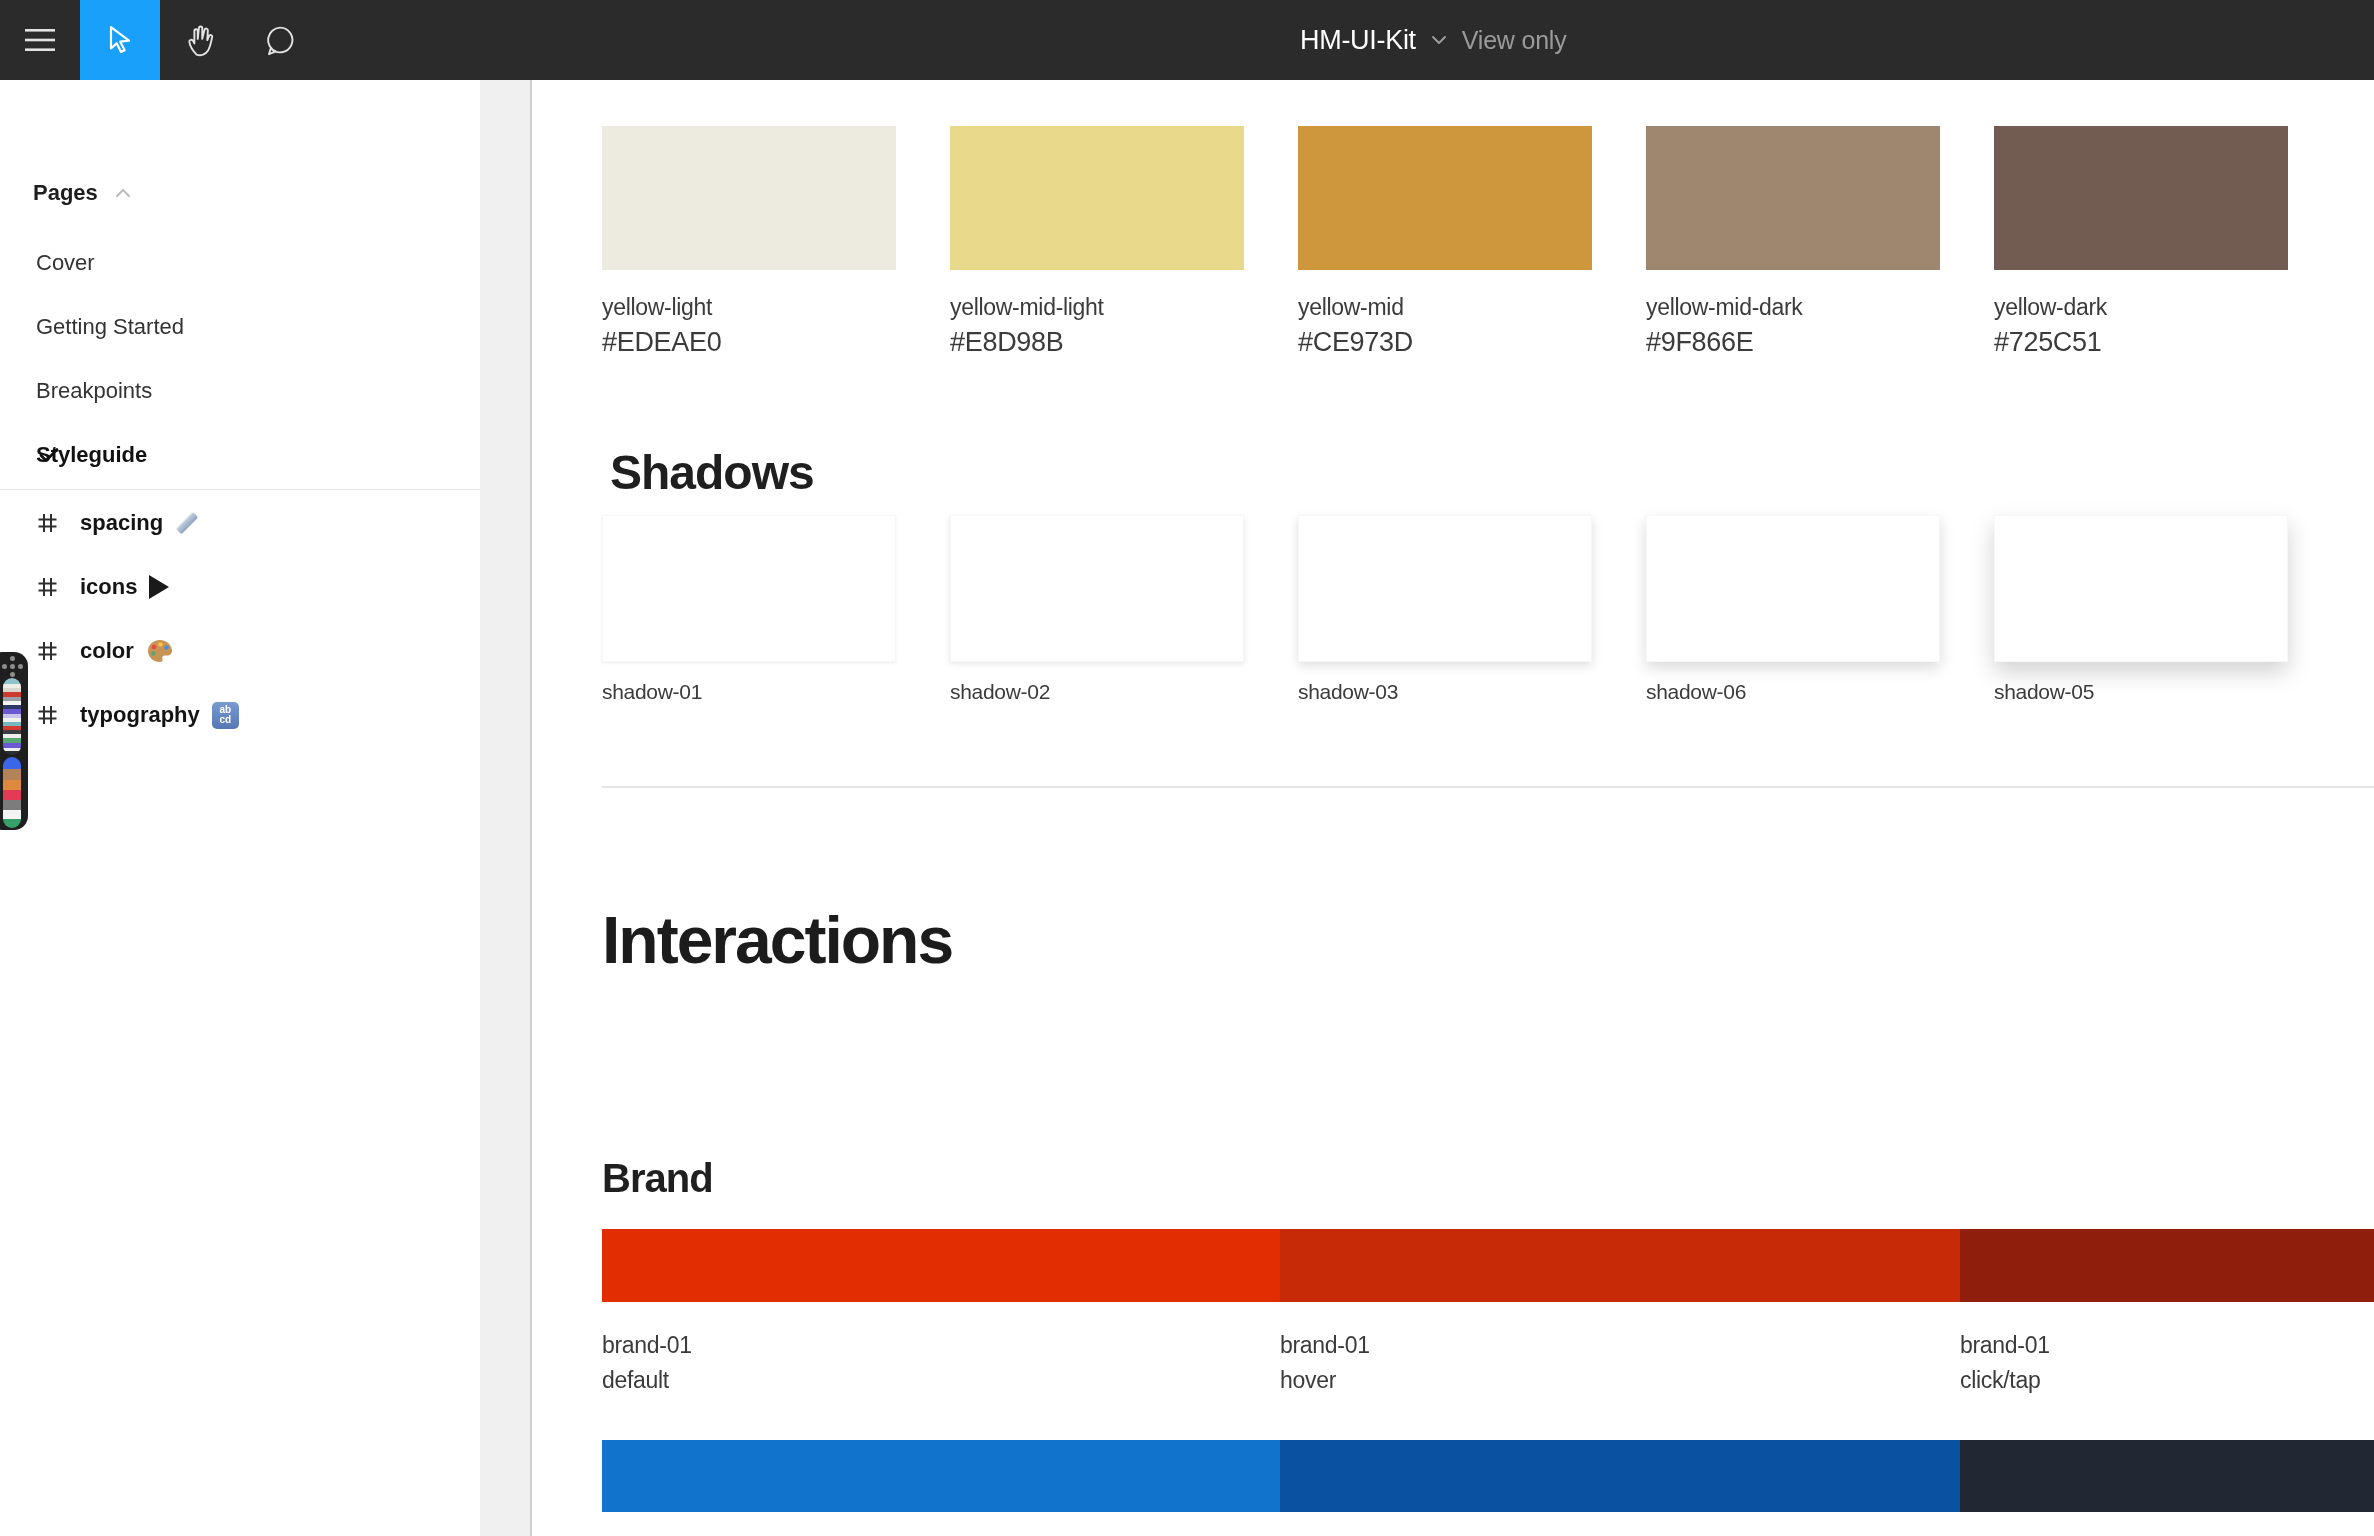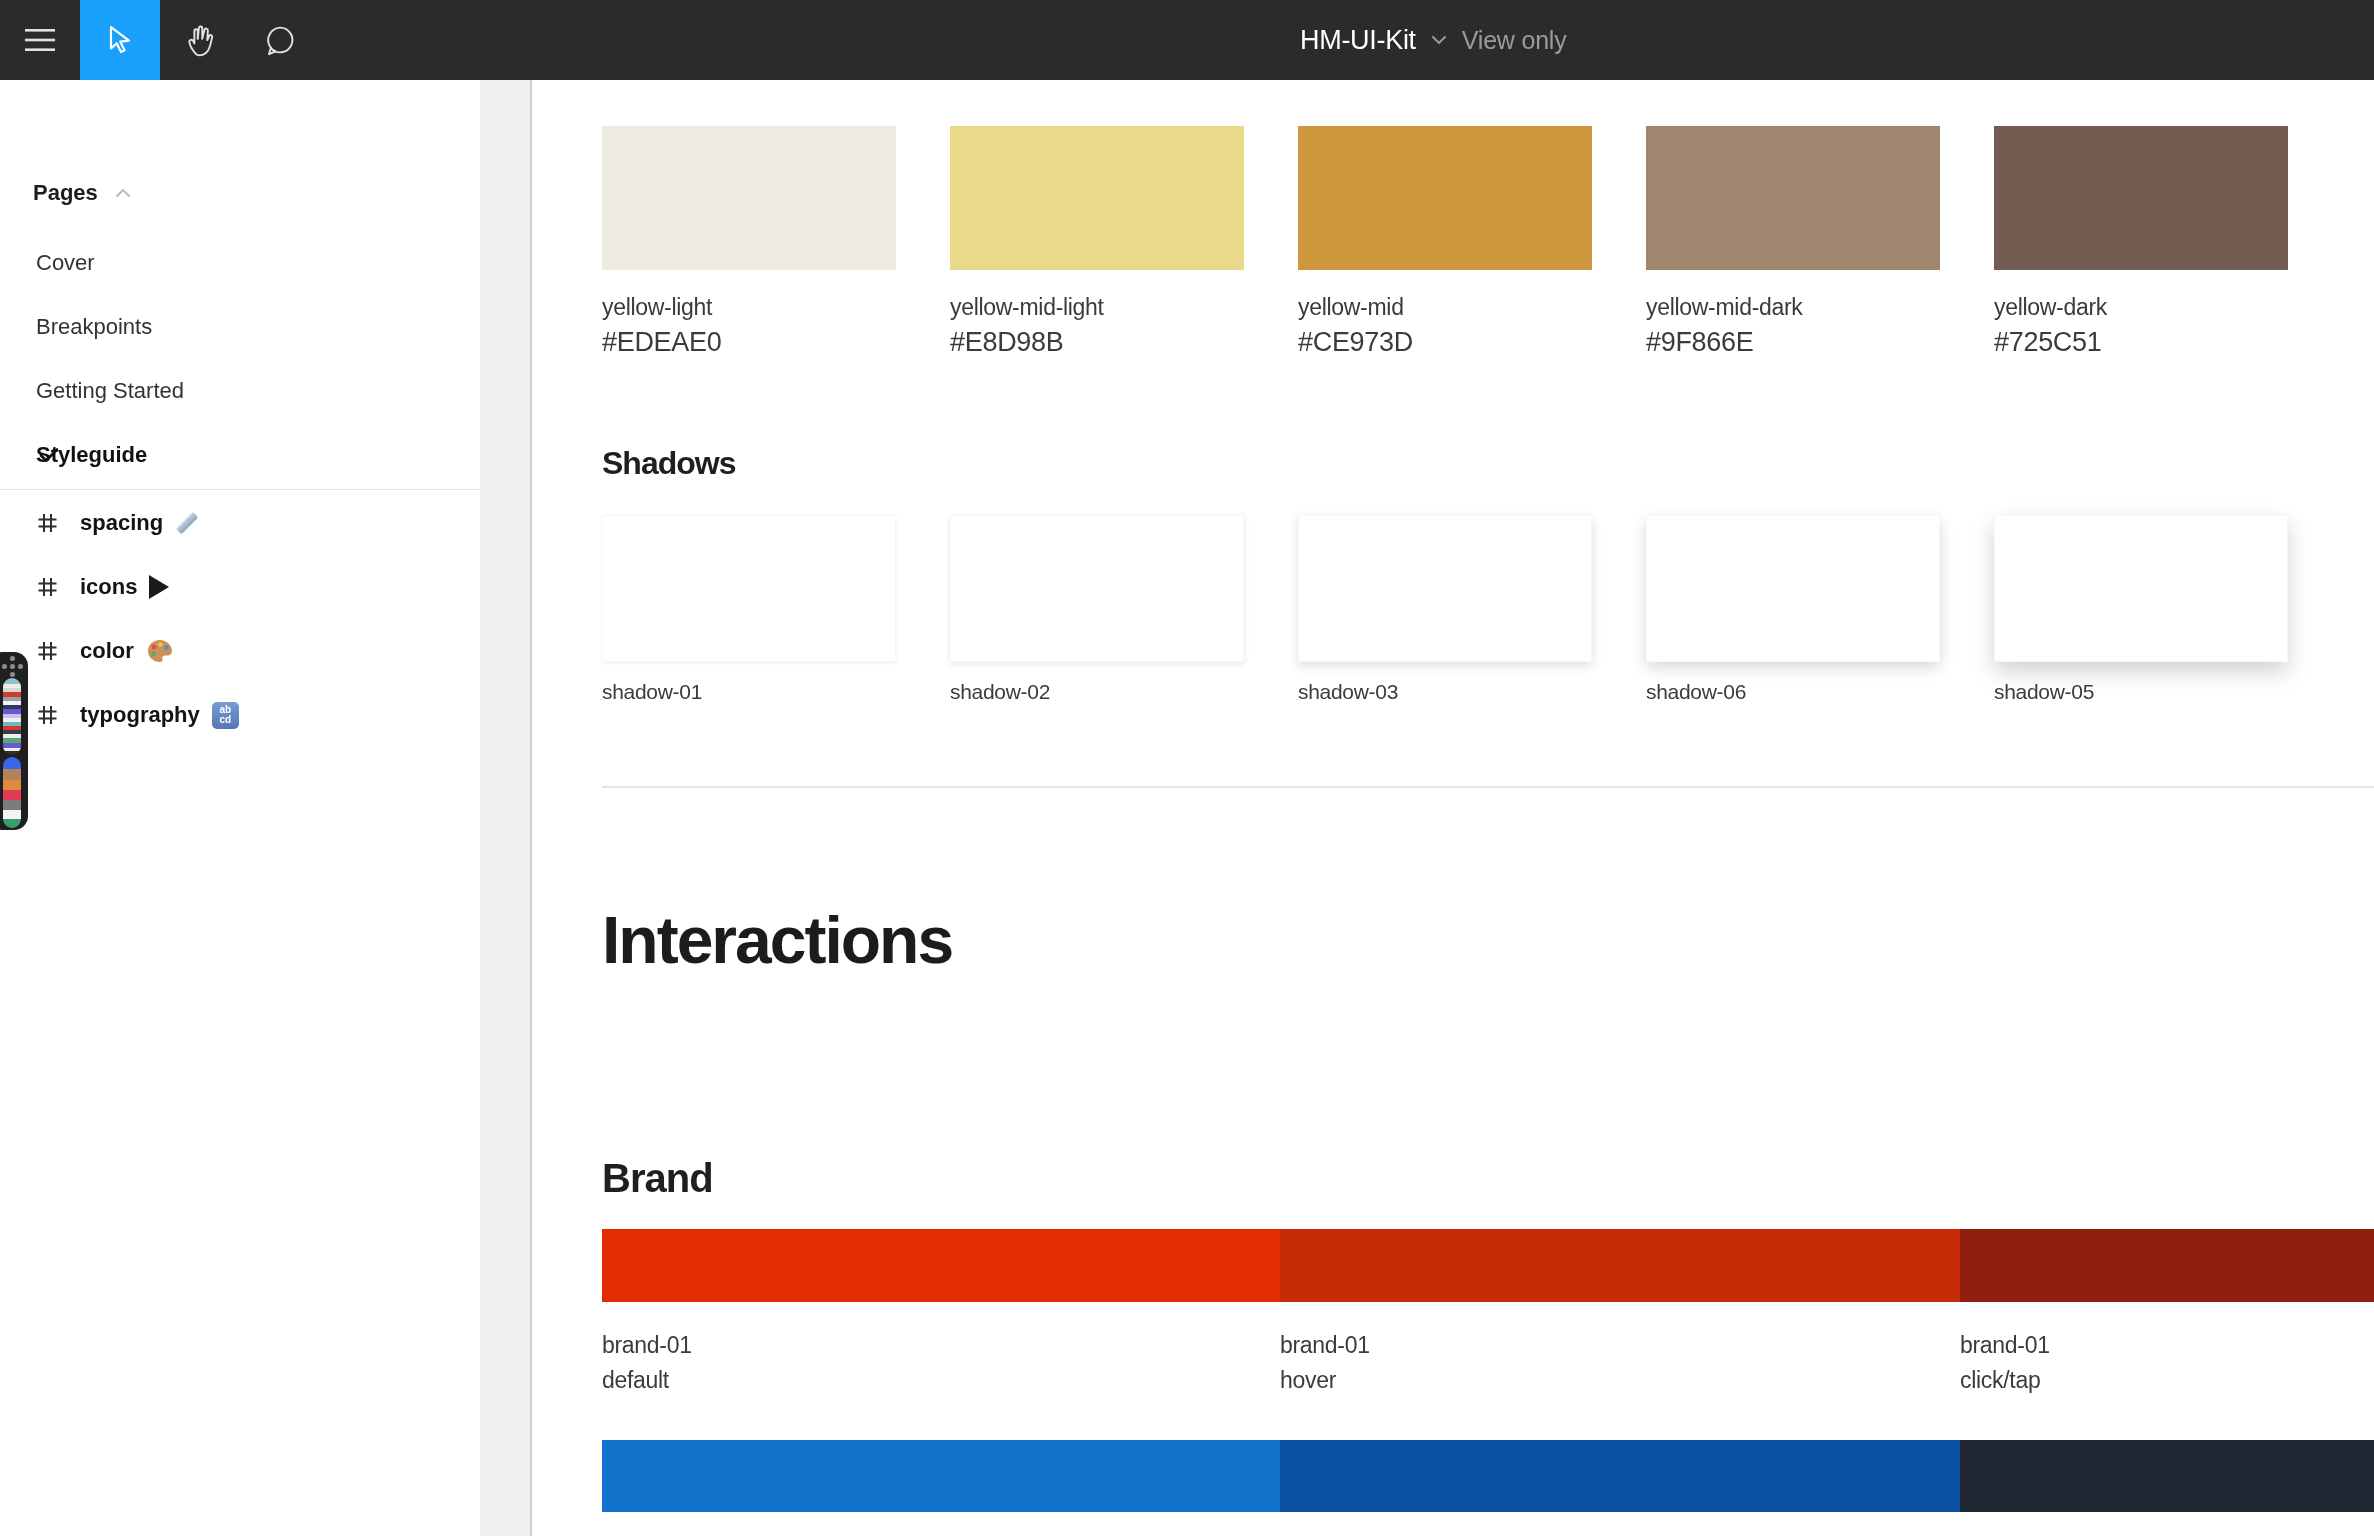--- a/index.html
+++ b/index.html
@@ -34,21 +34,21 @@
   .abc-shape { width:27px; height:27px; border-radius:5px; background:linear-gradient(180deg,#7A9BD0,#5577B5); color:#fff; font-size:10px; line-height:10px; font-weight:700; display:flex; flex-direction:column; align-items:center; justify-content:center; }
 
   
   .canvas { position:absolute; left:480px; top:80px; width:1894px; height:1456px; background:#F0F0F0; }
   .page-frame { position:absolute; left:50px; top:0; width:1844px; height:1456px; background:#ffffff; border-left:2px solid #CFCFCF; }
 
   .swatch { position:absolute; top:46px; width:294px; height:144px; }
   .sw-name { position:absolute; top:214px; font-size:23px; color:#3b3b3b; letter-spacing:-0.3px; }
   .sw-hex  { position:absolute; top:247px; font-size:27px; color:#3b3b3b; letter-spacing:-0.3px; }
 
-  .h-shadows { position:absolute; left:70px; top:365px; font-size:32px; font-weight:700; color:#1f1f1f; letter-spacing:-1px; }
+  .h-shadows { position:absolute; left:78px; top:365px; font-size:48px; font-weight:700; color:#1f1f1f; letter-spacing:-1px; }
   .shadow-card { position:absolute; top:435px; width:294px; height:147px; background:#fff; border:1px solid rgba(0,0,0,0.03); }
   .sc-1 { box-shadow:0 1px 3px rgba(0,0,0,0.07); }
   .sc-2 { box-shadow:0 2px 6px rgba(0,0,0,0.10); }
   .sc-3 { box-shadow:0 4px 10px rgba(0,0,0,0.13); }
   .sc-4 { box-shadow:0 6px 14px rgba(0,0,0,0.15); }
   .sc-5 { box-shadow:0 10px 22px rgba(0,0,0,0.18); }
   .sc-label { position:absolute; top:600px; font-size:21px; color:#3b3b3b; letter-spacing:-0.3px; }
 
   .page-divider { position:absolute; left:70px; right:0; top:706px; height:2px; background:#E4E4E4; }
 
@@ -133,24 +133,24 @@
         <path d="M3 9 L9 3 L15 9" fill="none" stroke="#BBBBBB" stroke-width="2" stroke-linecap="round" stroke-linejoin="round"></path>
       </svg>
     </span>
   </div>
 
   <div class="page-rows">
     <div class="page-row">
       <span>Cover</span>
     </div>
     <div class="page-row">
+      <span>Getting Started</span>
+    </div>
+    <div class="page-row">
       <span>Breakpoints</span>
-    </div>
-    <div class="page-row">
-      <span>Getting Started</span>
     </div>
     <div class="page-row active">
       <span class="page-check">
         <svg width="22" height="18" viewBox="0 0 22 18">
           <path d="M3 9.5 L8.2 14.5 L19 3.5" fill="none" stroke="#111" stroke-width="2.6" stroke-linecap="round" stroke-linejoin="round"></path>
         </svg>
       </span>
       <span>Styleguide</span>
     </div>
   </div>

